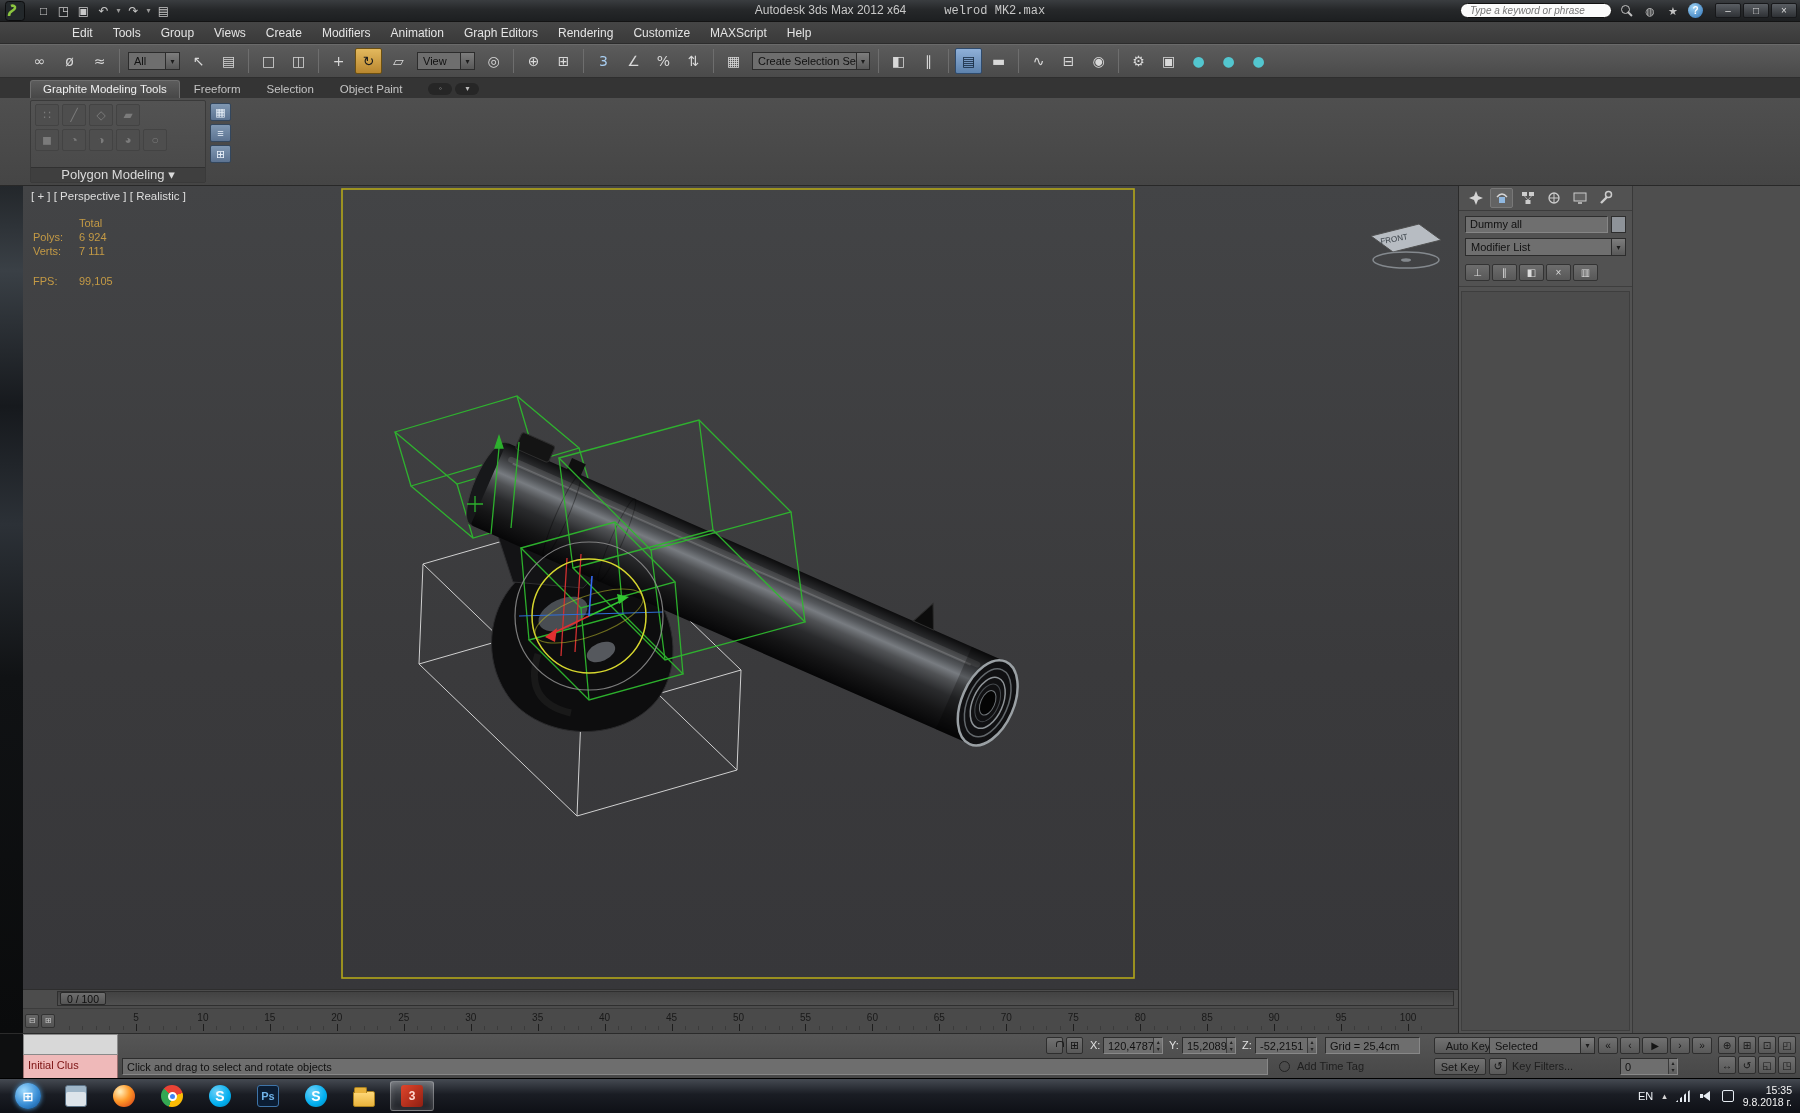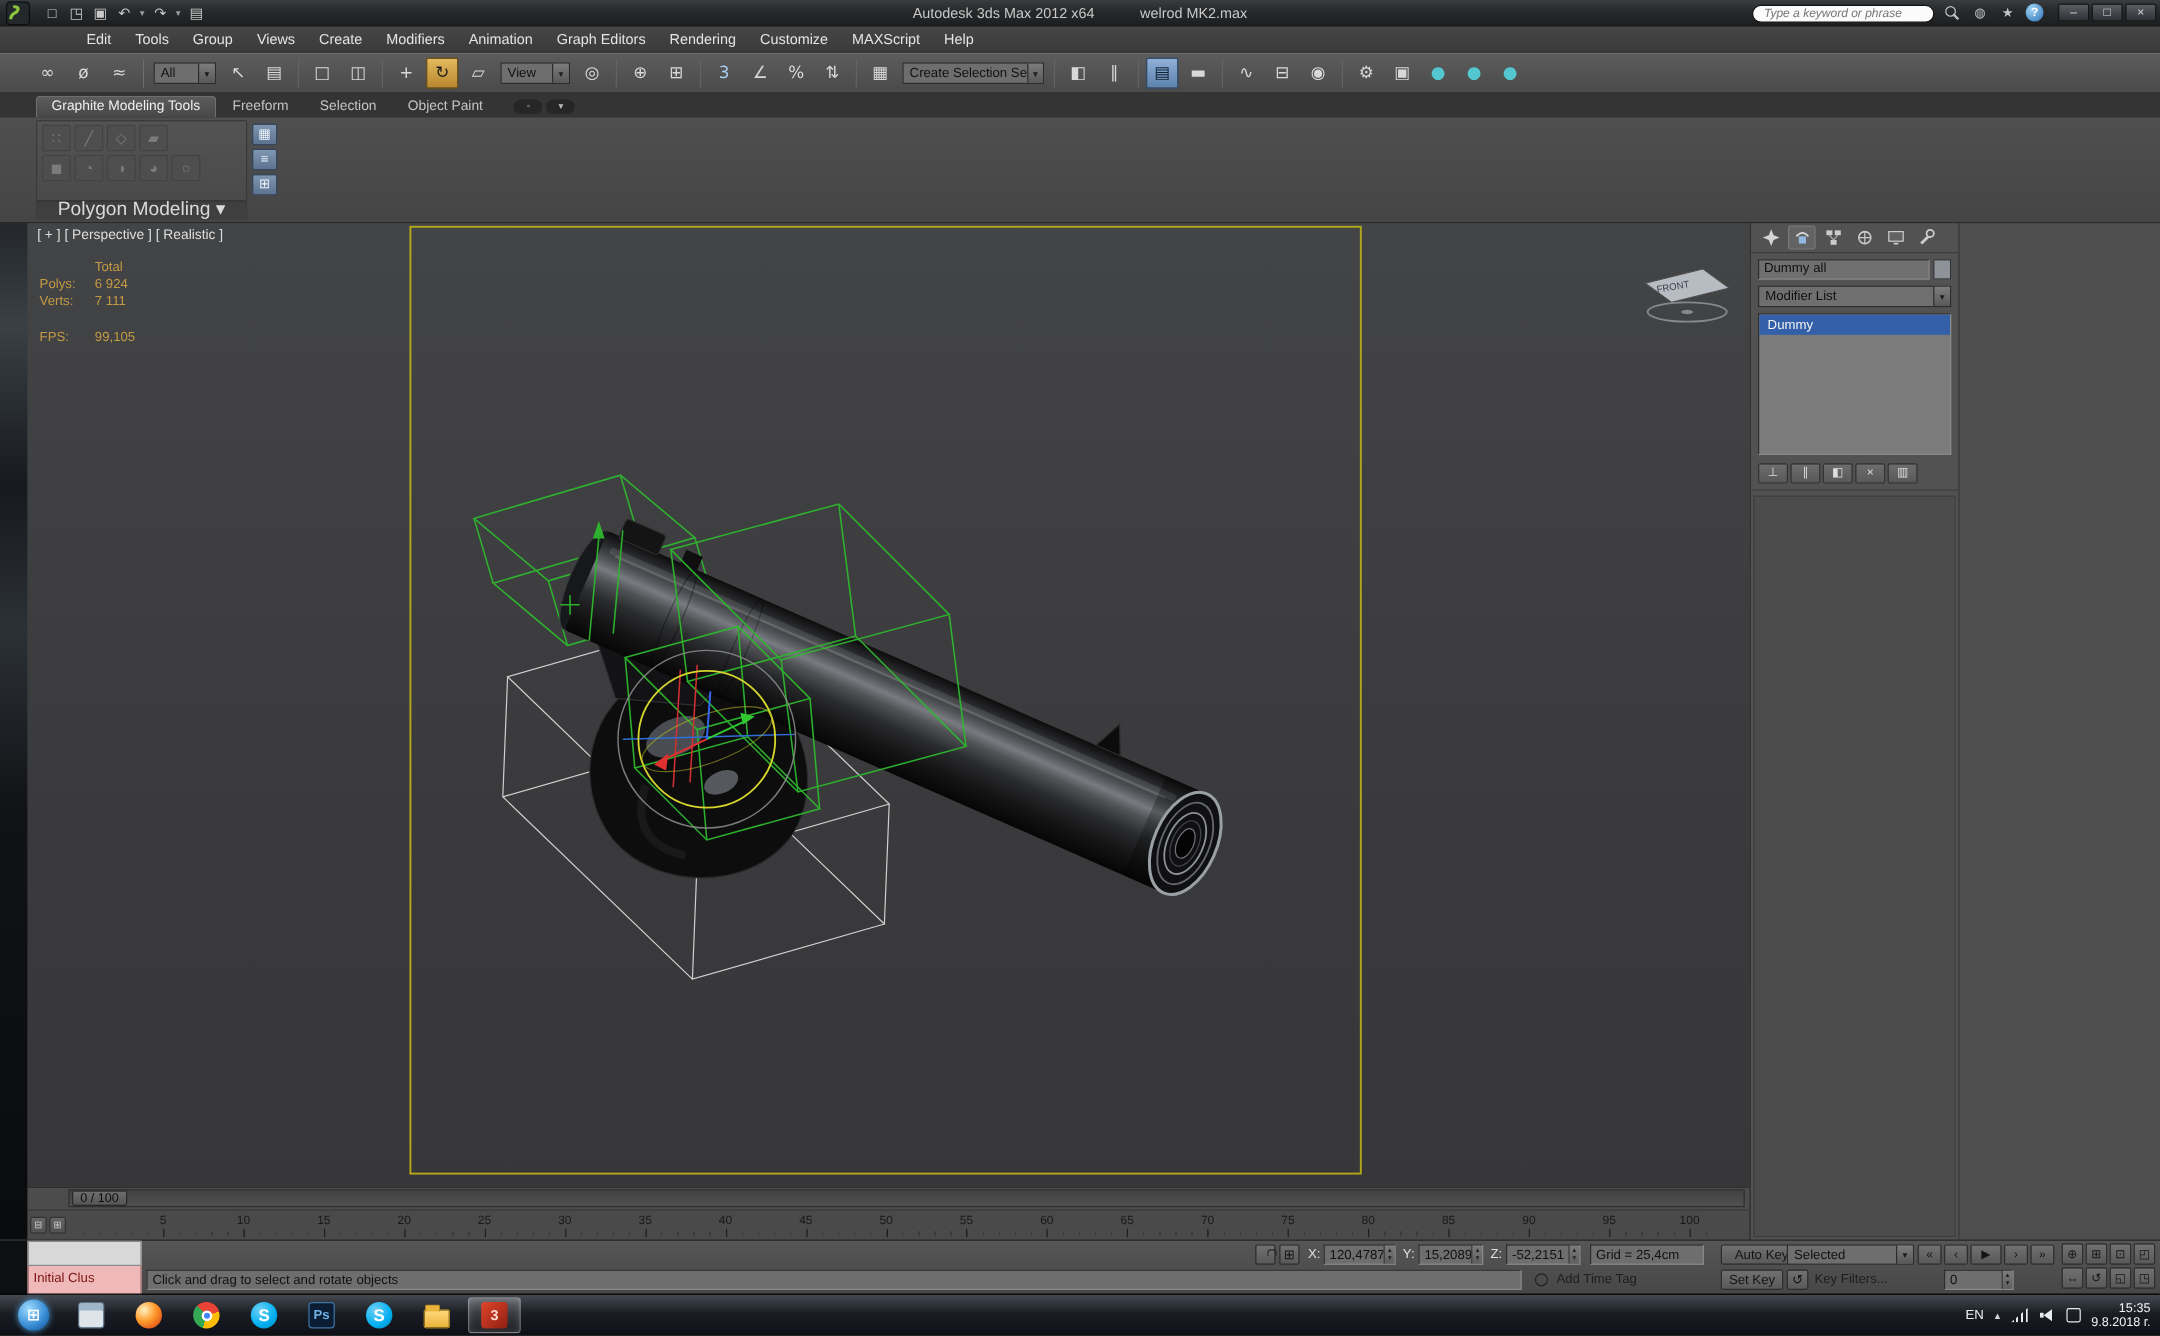--- a/index.html
+++ b/index.html
@@ -12,21 +12,21 @@
   }
   
   .titlebar { position:absolute; left:0; top:0; right:0; height:22px;
     background:linear-gradient(#3a3d40,#26282a 45%,#1d1f21);
     border-bottom:1px solid #141414; display:flex; align-items:center; z-index:5;}
   .logo { width:24px; height:20px; margin:1px 5px 1px 3px; }
   .qat { display:flex; align-items:center; gap:2px; z-index:2;}
   .qat-btn { width:19px; height:18px; color:#c9c9c9; font-size:12px; line-height:18px; text-align:center;}
   .qat-btn.caret { width:9px; font-size:8px; color:#9a9a9a;}
   .title-text { position:absolute; left:0; right:0; text-align:center; color:#c8c8c8; font-size:12px; pointer-events:none;}
-  .title-text .file { margin-left:38px; }
+  .title-text .file { margin-left:38px;font-family:Liberation Mono, monospace; }
   .infocenter { margin-left:auto; display:flex; align-items:center; gap:7px; padding-right:4px; z-index:2;}
   .search-box input { width:152px; height:15px; border-radius:8px; border:1px solid #101010;
     background:#fbfbfb; font-style:italic; font-size:10px; color:#777; padding:0 9px; outline:none;
     font-family:"Liberation Sans",sans-serif;}
   .ic-btn { width:16px; height:16px; font-size:11px; color:#c2c2c2; text-align:center; line-height:16px; position:relative;}
   .mag::before { content:""; position:absolute; width:7px; height:7px; border:1.5px solid #c0c0c0; border-radius:50%; left:2px; top:2px;}
   .mag::after { content:""; position:absolute; width:6px; height:1.5px; background:#c0c0c0; transform:rotate(45deg); left:8px; top:10px;}
   .help-orb { background:radial-gradient(circle at 35% 30%,#9fd4f5,#2b6fb4); border-radius:50%;
     color:#fff; font-weight:bold; font-size:10px; width:15px; height:15px; line-height:15px;}
   .win-controls { display:flex; gap:2px; margin-left:8px; margin-right:3px;}
@@ -64,21 +64,21 @@
     font-size:8px; text-align:center; line-height:11px; padding:0 4px;}
   .ribbon-body { position:absolute; left:0; top:98px; right:0; height:88px;
     background:linear-gradient(#4f4f4f,#454545); border-bottom:1px solid #282828;
     display:flex; padding:2px 0 0 30px;}
   .pm-panel { width:176px; height:83px; background:linear-gradient(#535353,#484848);
     border:1px solid #3a3a3a; border-radius:2px; position:relative;}
   .pm-row { display:flex; gap:3px; padding:3px 4px 0;}
   .pm-ic { width:24px; height:22px; background:#4e4e4e; border:1px solid #434343; color:#7b7b7b;
     font-size:12px; border-radius:2px; line-height:20px; text-align:center;}
   .pm-label { position:absolute; bottom:0; left:0; right:0; height:15px; background:#3f3f3f;
-    border-top:1px solid #313131; font-size:16px; color:#dadada; text-align:center; line-height:14px;}
+    border-top:1px solid #313131; font-size:13px; color:#dadada; text-align:center; line-height:14px;}
   .pm-side { width:24px; margin-left:4px; display:flex; flex-direction:column; gap:3px; padding-top:3px;}
   .pm-sic { width:21px; height:18px; background:linear-gradient(#7f97b2,#5c7391); border:1px solid #33465c;
     color:#eaf2fb; font-size:11px; border-radius:2px; line-height:16px; text-align:center;}
   
   .workspace { position:absolute; left:0; top:186px; width:1800px; height:847px; display:flex;}
   .desktop-edge { width:23px; height:100%;
     background:linear-gradient(180deg,#23272b 0,#3a4046 10%,#16191d 26%,#2c3137 40%,#101214 58%,#0a0b0c 100%);}
   .center-col { width:1435px; display:flex; flex-direction:column;}
   .viewport { position:relative; height:803px; background:linear-gradient(#434446,#3a3a3c 60%,#37373a); overflow:hidden;}
   .viewport svg { position:absolute; inset:0; }
@@ -606,25 +606,20 @@
         </div>
       </div>
       <div class="cp-name-row">
         <div class="cp-name">Dummy all</div>
         <div class="cp-swatch"></div>
       </div>
       <div class="cp-dd">
         <span>Modifier List</span>
         <span class="dd-caret">▾</span>
       </div>
-      <div class="cp-stack">
-        <div class="stack-row selected">
-          <span>Dummy</span>
-        </div>
-      </div>
       <div class="cp-stack-btns" id="stackBtns">
           <button class="stack-btn"><span>⊥</span></button>
           <button class="stack-btn"><span>∥</span></button>
           <button class="stack-btn"><span>◧</span></button>
           <button class="stack-btn"><span>×</span></button>
           <button class="stack-btn"><span>▥</span></button>
         </div>
       <div class="cp-rollout"></div>
     </div>
 

